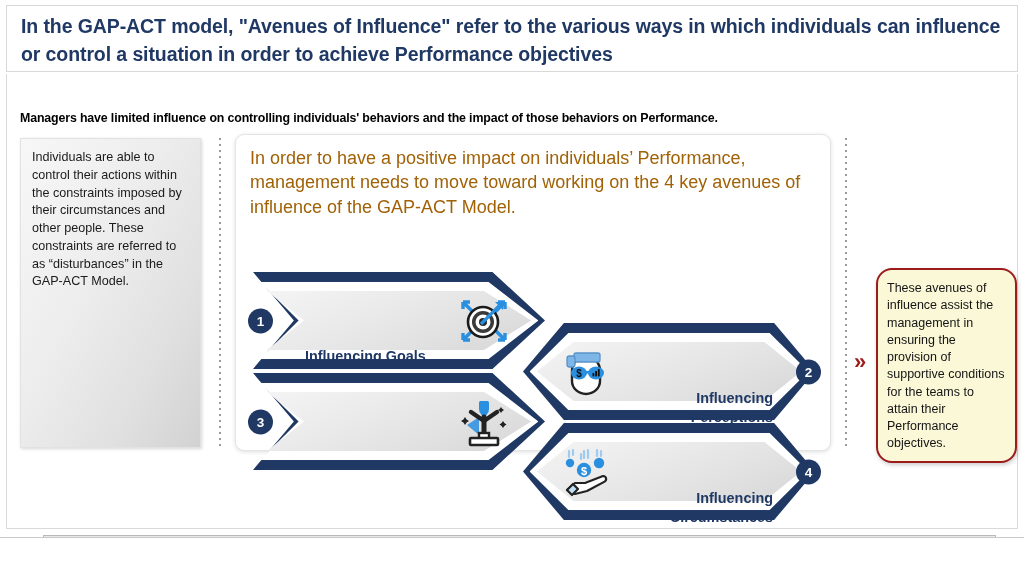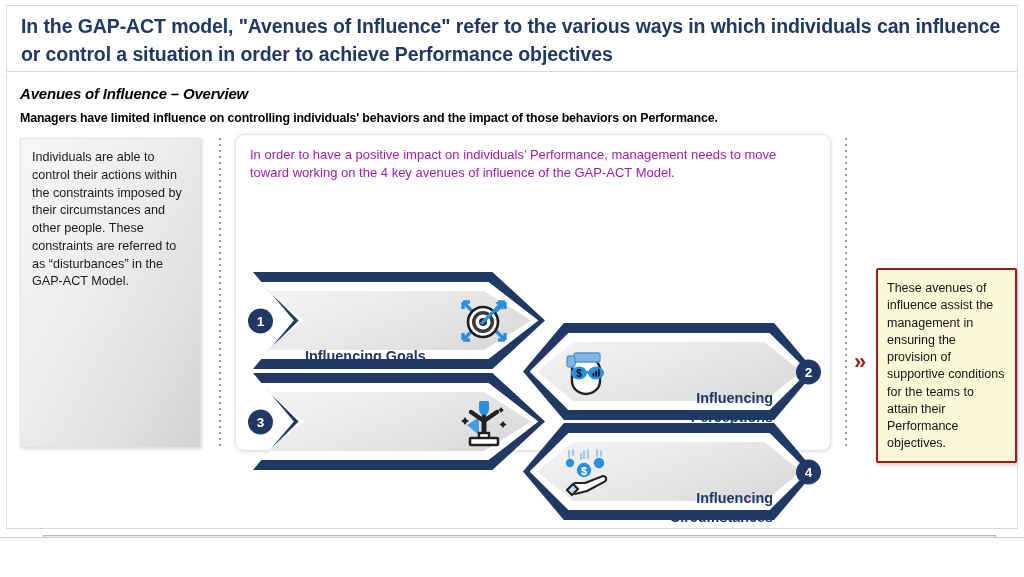--- a/index.html
+++ b/index.html
@@ -99,22 +99,22 @@
     width: 596px; height: 317px;
     background: #ffffff;
     border: 1px solid #e4e4e4;
     border-radius: 9px;
     box-shadow: 0 1px 4px rgba(0,0,0,0.13);
   }
   #center-intro {
     position: absolute;
     left: 14px; top: 11px;
     width: 566px;
-    font-size: 13px;
-    color: #a21caf;
+    font-size: 18px;
+    color: #a16207;
     line-height: 1.35;
   }
 
   
   .chev {
     position: absolute;
     width: 292px; height: 97px;
   }
   .chev .outer, .chev .inner {
     position: absolute;
@@ -200,21 +200,21 @@
   #chev-4 .glyph { left: 36px; }
   #chev-4 .badge { right: -6px; }
 
   
   #callout {
     position: absolute;
     left: 869px; top: 194px;
     width: 141px; height: 195px;
     background: #FBF8D8;
     border: 2px solid #9C1C1C;
-    border-radius: 2px;
+    border-radius: 16px;
     box-shadow: 1px 2px 4px rgba(0,0,0,0.2);
     padding: 10px 9px;
   }
   #callout-text {
     font-size: 12.5px;
     color: #141414;
     line-height: 1.38;
   }
   #callout-arrow {
     position: absolute;
@@ -261,21 +261,20 @@
 <body>
 
 <div id="slide">
 
   <div id="title-band">
     <div id="title-text">In the GAP-ACT model, "Avenues of Influence" refer to the various ways in which individuals can influence or control a situation in order to achieve Performance objectives</div>
   </div>
 
   <div id="body-band">
 
-    <div id="subtitle">Avenues of Influence – Overview</div>
     <div id="left-note">
       <div id="left-note-text">Individuals are able to control their actions within the constraints imposed by their circumstances and other people.  These constraints are referred to as “disturbances” in the GAP-ACT Model.</div>
     </div>
 
     <div id="lede">Managers have limited influence on controlling individuals' behaviors and the impact of those behaviors on Performance.</div>
 
     <div class="dotted-sep" id="sep-left"></div>
     <div class="dotted-sep" id="sep-right"></div>
 
     <div id="center-panel">

